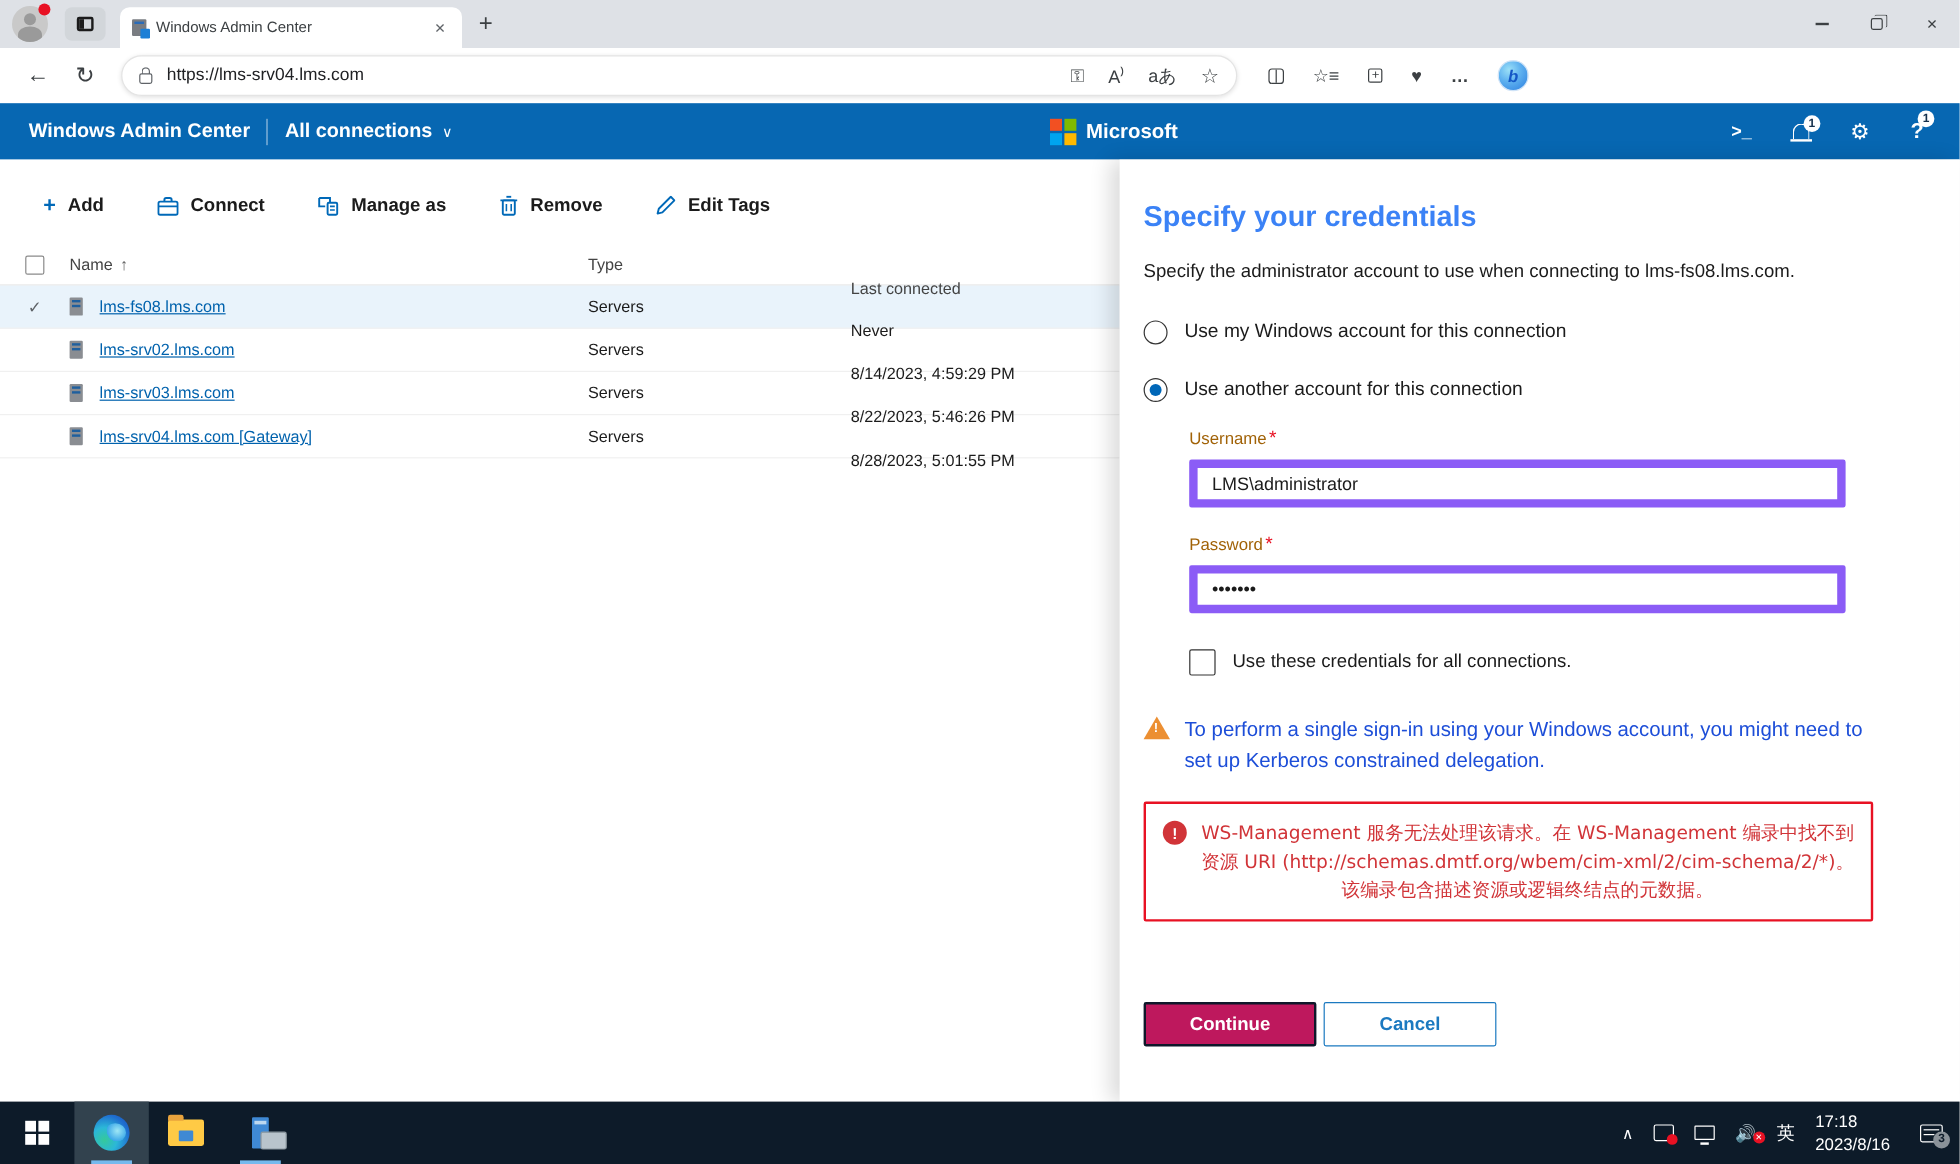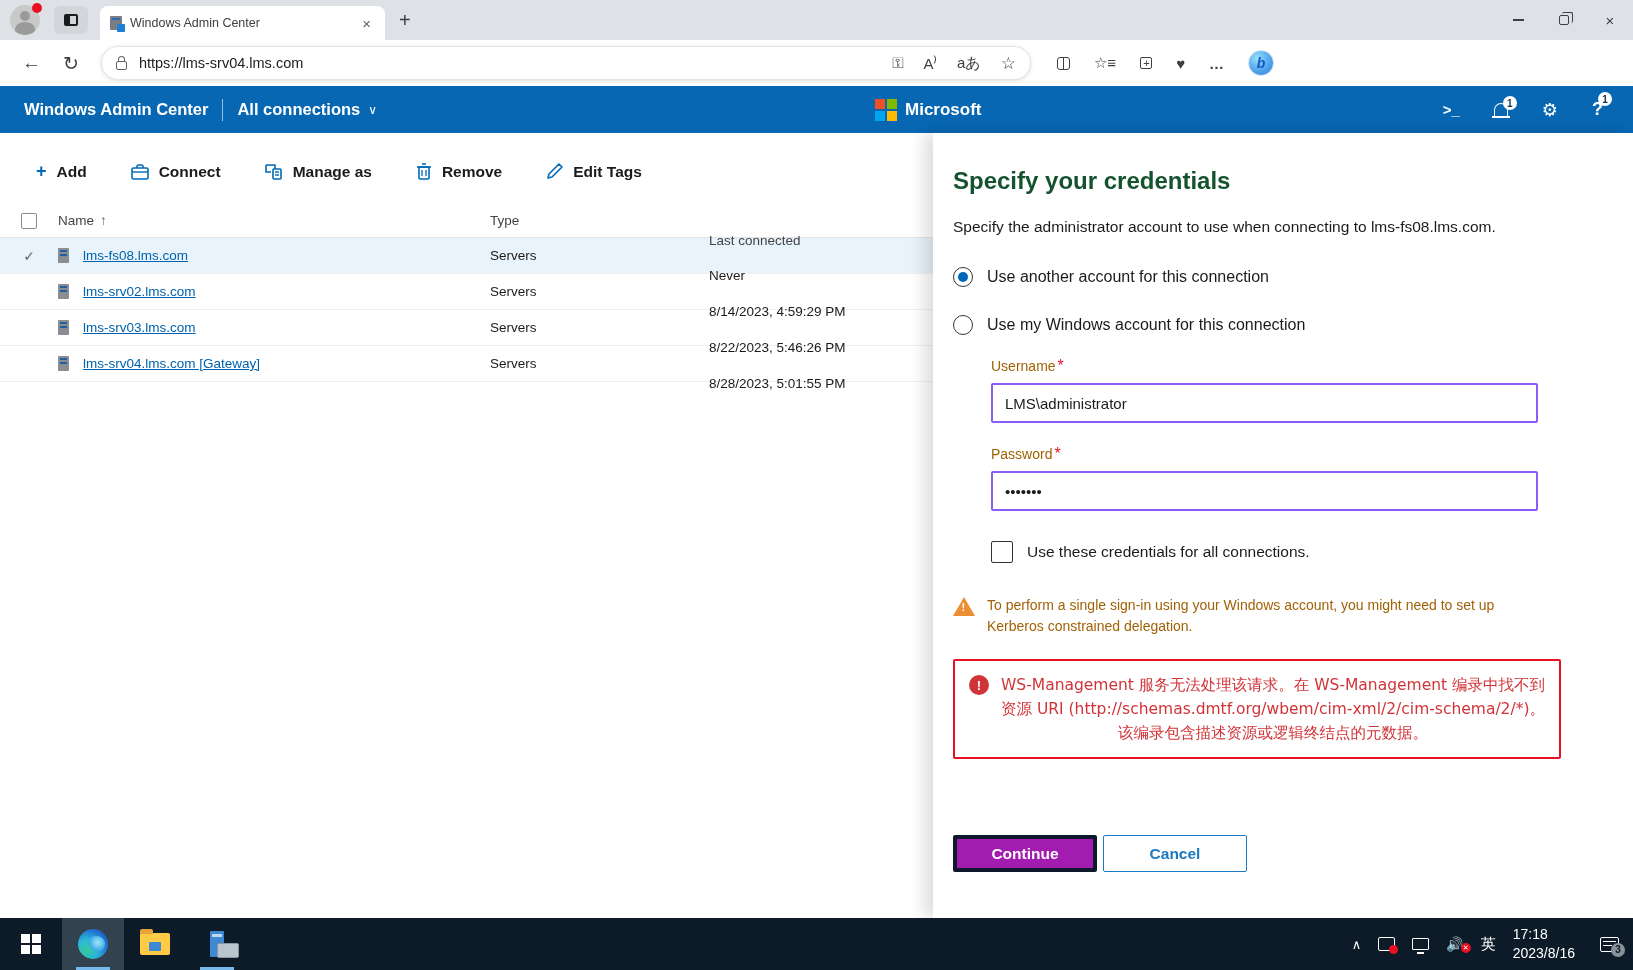--- a/index.html
+++ b/index.html
@@ -78,43 +78,43 @@
   .trow.selected { background:#e9f3fb; }
   .rowcheck { color:#5f6368; font-size:14px; }
   .srv-ico { width:11px; height:15px; background:#8a8d92; border-radius:1px; position:relative; margin-right:8px; }
   .srv-ico::before { content:""; position:absolute; top:2px; left:2px; right:2px; height:2px; background:#1f5f9e; }
   .srv-ico::after { content:""; position:absolute; top:6px; left:2px; right:2px; height:2px; background:#1f5f9e; }
   .row-link { color:#0062ad; text-decoration:underline; }
   .name-cell-pad { display:flex; align-items:center; }
 
   
   .panel { position:absolute; right:0; top:0; bottom:0; width:700px; background:#fff; box-shadow:-8px 0 16px rgba(0,0,0,.14); padding:34px 20px 0 20px; }
-  .panel h1 { font-size:24px; font-weight:700; color:#14532d; }
+  .panel h1 { font-size:24px; font-weight:700; color:#3b82f6; }
   .panel-desc { margin-top:20px; font-size:15.5px; color:#1b1b1b; line-height:1.55; width:590px; }
   .radio-row { display:flex; align-items:center; gap:14px; margin-top:28px; }
   .radio { width:20px; height:20px; border:1.5px solid #333; border-radius:50%; background:#fff; display:flex; align-items:center; justify-content:center; flex:none; }
   .radio.checked::after { content:""; width:10px; height:10px; border-radius:50%; background:#0067b8; }
   .radio-label { font-size:16px; color:#1b1b1b; }
   .field { margin-left:38px; margin-top:22px; }
   .field-label { font-size:14px; color:#a16207; }
   .req { color:#e81123; margin-left:2px; }
-  .field input { display:block; margin-top:8px; width:547px; height:40px; border:2px solid #8b5cf6; border-radius:2px; font-size:15px; padding:0 12px; color:#1b1b1b; font-family:"Liberation Sans", sans-serif; }
+  .field input { display:block; margin-top:8px; width:547px; height:40px; border:7px solid #8b5cf6; border-radius:2px; font-size:15px; padding:0 12px; color:#1b1b1b; font-family:"Liberation Sans", sans-serif; }
   .chkrow { display:flex; align-items:center; gap:14px; margin-left:38px; margin-top:30px; }
   .chkbox { width:22px; height:22px; border:1.5px solid #333; border-radius:2px; background:#fff; flex:none; }
   .chk-label { font-size:15.5px; color:#1b1b1b; }
   .warnrow { display:flex; gap:12px; margin-top:32px; width:600px; }
   .warn-tri { width:0; height:0; border-left:11px solid transparent; border-right:11px solid transparent; border-bottom:19px solid #ec8f32; position:relative; flex:none; margin-top:2px; }
   .warn-tri::after { content:"!"; position:absolute; left:-2.5px; top:4px; font-size:11px; font-weight:bold; color:#fff; }
-  .warn-text { font-size:14px; color:#a16207; line-height:1.5; }
+  .warn-text { font-size:17px; color:#1d4ed8; line-height:1.5; }
   .errbox { margin-top:22px; width:608px; border:2px solid #e81123; border-radius:2px; padding:12px 14px; display:flex; gap:12px; }
   .err-ico { width:20px; height:20px; border-radius:50%; background:#d13438; color:#fff; font-weight:bold; font-size:13px; display:flex; align-items:center; justify-content:center; flex:none; margin-top:2px; }
   .err-text { font-size:15.5px; color:#d13438; line-height:1.55; font-family:"DejaVu Sans","Liberation Sans",sans-serif;text-align:center; }
   .btnrow { position:absolute; bottom:46px; left:20px; display:flex; gap:6px; }
   .btn { width:144px; height:37px; font-size:15.5px; font-weight:700; display:flex; align-items:center; justify-content:center; border-radius:2px; font-family:"Liberation Sans",sans-serif; }
-  .btn.primary { background:#a21caf; color:#fff; border:4px solid #0f172a; }
+  .btn.primary { background:#be185d; color:#fff; border:2px solid #0f172a; }
   .btn.secondary { background:#fff; color:#1b79c0; border:1px solid #1b79c0; }
 
   
   .taskbar { position:absolute; bottom:0; left:0; right:0; height:52px; background:#0d1b29; display:flex; align-items:stretch; }
   .tb-btn { width:62px; display:flex; align-items:center; justify-content:center; position:relative; }
   .tb-btn.active { background:#32424e; }
   .tb-btn.open::after { content:""; position:absolute; bottom:0; left:14px; right:14px; height:3px; background:#76b9ed; }
   .win-logo { display:grid; grid-template-columns:9px 9px; grid-template-rows:9px 9px; gap:2px; }
   .win-logo span { background:#fff; }
   .edge-ico { width:30px; height:30px; border-radius:50%; background:radial-gradient(circle at 30% 70%, #35c99a 0%, #2bb7d8 35%, #1f6fd0 70%, #174bb4 100%); position:relative; }
@@ -326,26 +326,26 @@
       <div class="col-type">Servers</div>
       <div class="col-last">8/28/2023, 5:01:55 PM</div>
     </div>
   </div>
 
   <div class="panel">
     <h1>Specify your credentials</h1>
     <p class="panel-desc">Specify the administrator account to use when connecting to lms-fs08.lms.com.</p>
 
     <div class="radio-row">
+      <div class="radio"></div>
+      <span class="radio-label">Use my Windows account for this connection</span>
+    </div>
+    <div class="radio-row">
       <div class="radio checked"></div>
       <span class="radio-label">Use another account for this connection</span>
-    </div>
-    <div class="radio-row">
-      <div class="radio"></div>
-      <span class="radio-label">Use my Windows account for this connection</span>
     </div>
 
     <div class="field">
       <span class="field-label">Username</span><span class="req">*</span>
       <input type="text" value="LMS\administrator" style="">
     </div>
 
     <div class="field">
       <span class="field-label">Password</span><span class="req">*</span>
       <input type="text" value="•••••••" style="">

